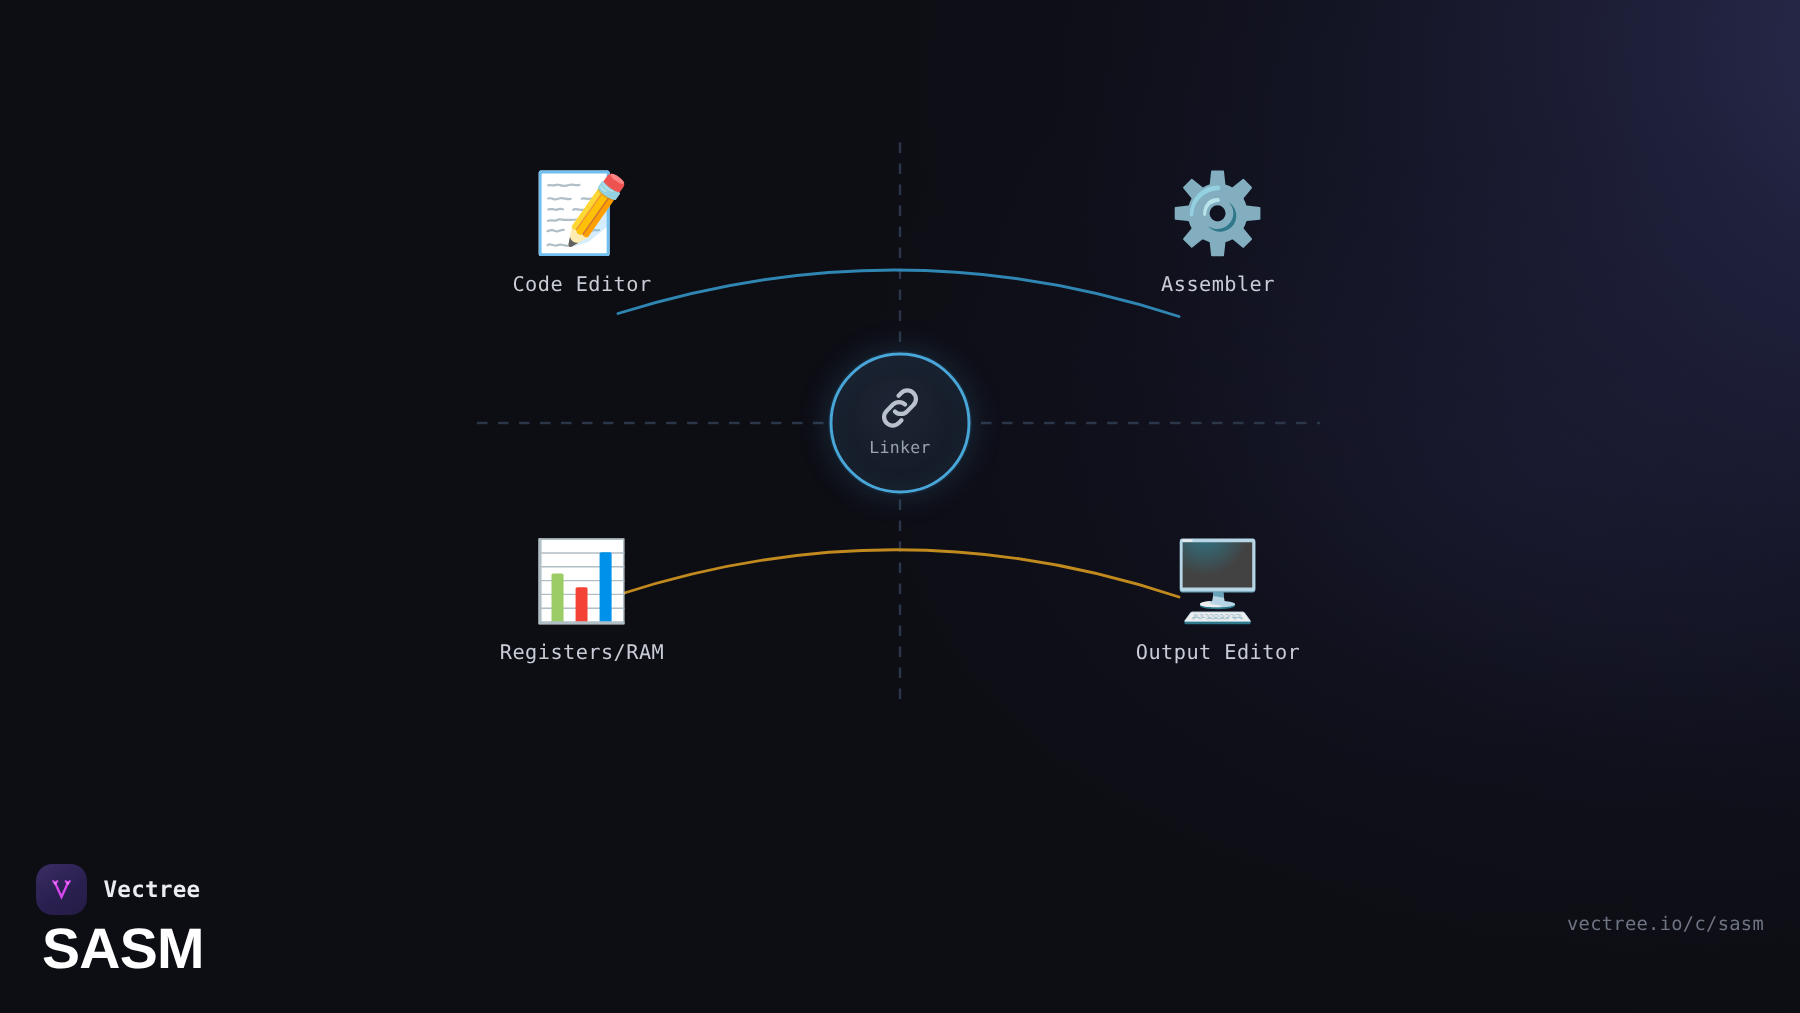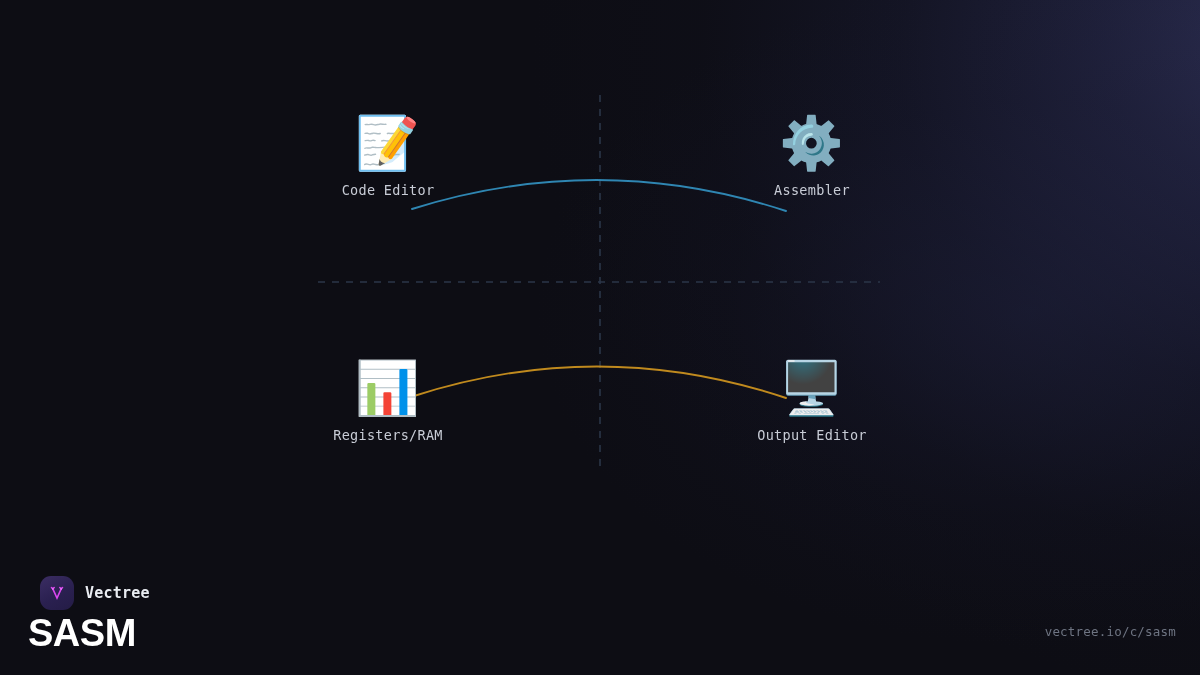--- a/index.html
+++ b/index.html
@@ -124,21 +124,21 @@
     margin-top: 3px;
     font-family: "DejaVu Sans Mono", "Liberation Mono", monospace;
     font-size: 11px;
     color: #9aa3b2;
     letter-spacing: 0.2px;
   }
 
   
   #footer-brand {
     position: absolute;
-    left: 40px;
+    left: 24px;
     top: 576px;
     z-index: 6;
     display: flex;
     align-items: center;
     gap: 11px;
   }
   #brand-logo {
     width: 34px;
     height: 34px;
     border-radius: 11px;
@@ -166,21 +166,21 @@
     font-size: 38px;
     font-weight: bold;
     color: #ffffff;
     letter-spacing: -0.5px;
     line-height: 42px;
   }
 
   #footer-url {
     position: absolute;
     right: 24px;
-    top: 624px;
+    top: 608px;
     z-index: 6;
     font-family: "DejaVu Sans Mono", "Liberation Mono", monospace;
     font-size: 12.5px;
     color: #6e7482;
     letter-spacing: 0.2px;
   }
 </style>
 </head>
 <body>
 
@@ -213,20 +213,27 @@
   <div class="node" id="node-registers">
     <div class="node-glyph">📊</div>
     <div class="node-label">Registers/RAM</div>
   </div>
 
   <div class="node" id="node-output">
     <div class="node-glyph">🖥️</div>
     <div class="node-label">Output Editor</div>
   </div>
 
+  <div id="hub">
+    <svg id="hub-icon" viewBox="0 0 24 24" fill="none" stroke="#b9c2cc" stroke-width="2" stroke-linecap="round" stroke-linejoin="round" xmlns="http://www.w3.org/2000/svg">
+      <path d="M9.6 13.6a4 4 0 0 0 5.7 0l3-3a4 4 0 0 0-5.7-5.7l-1.3 1.3"></path>
+      <path d="M14.4 10.4a4 4 0 0 0-5.7 0l-3 3a4 4 0 0 0 5.7 5.7l1.3-1.3"></path>
+    </svg>
+    <div id="hub-label">Linker</div>
+  </div>
 
 </div>
 
 <div id="footer-brand">
   <div id="brand-logo">
     <svg width="20" height="20" viewBox="0 0 24 24" xmlns="http://www.w3.org/2000/svg">
       <g stroke="#d946ef" stroke-width="1.9" stroke-linecap="round" fill="none">
         <path d="M7 7 L12 18 L17 7"></path>
         <path d="M5.4 5.4 L7 7"></path>
         <path d="M8.6 5.4 L7 7"></path>

